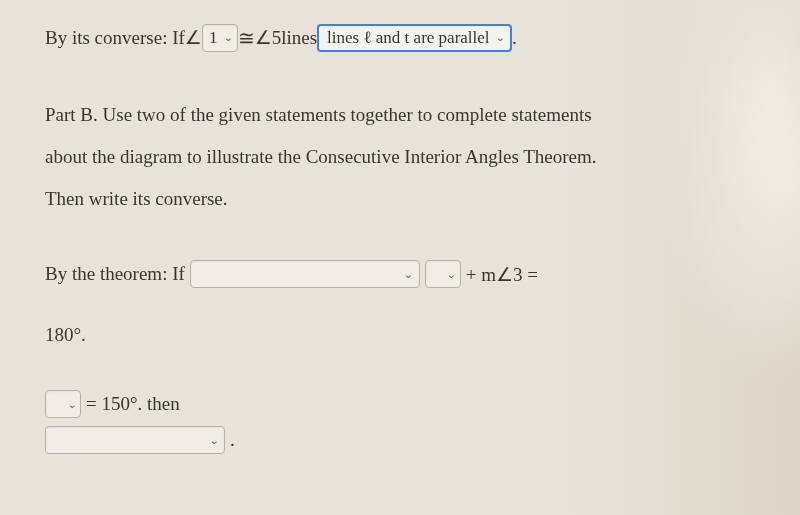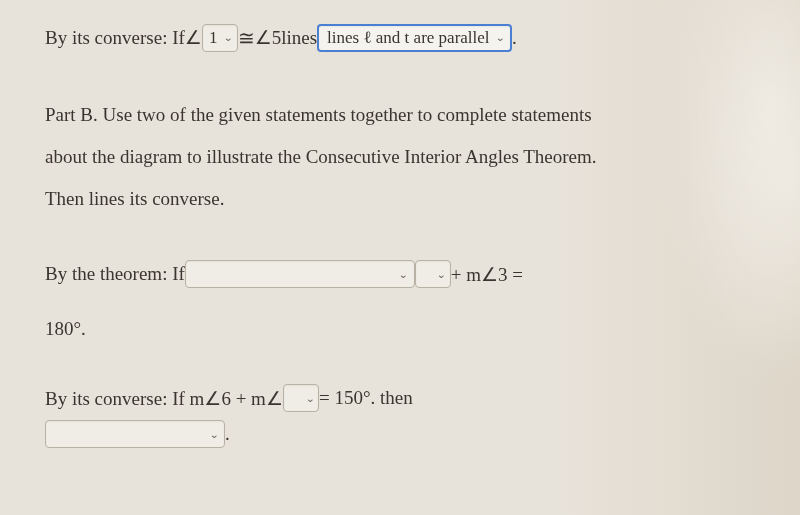--- a/index.html
+++ b/index.html
@@ -87,20 +87,21 @@
       font-family: 'Times New Roman', serif;
     }
     .congruent {
       font-family: 'Times New Roman', serif;
       font-size: 20px;
     }
     .theorem-line {
       display: flex;
       align-items: center;
       flex-wrap: nowrap;
+      gap: 5px;
       font-size: 19px;
       margin-top: 6px;
     }
   </style>
 </head>
 <body>
 
 <div class="glare"></div>
 
 <div class="line">
@@ -117,42 +118,41 @@
     <span>lines ℓ and t are parallel</span>
     <span class="chevron">⌄</span>
   </span>
   <span>.</span>
 </div>
 
 <div class="section-gap"></div>
 
 <div class="para">Part B. Use two of the given statements together to complete statements</div>
 <div class="para">about the diagram to illustrate the Consecutive Interior Angles Theorem.</div>
-<div class="para">Then lines its converse.</div>
+<div class="para">Then write its converse.</div>
 
 <div class="section-gap"></div>
 
 <div class="theorem-line">
   <span>By the theorem: If</span>
   <span class="dropdown wide">
     <span></span>
     <span class="chevron">⌄</span>
   </span>
   <span class="dropdown small">
     <span></span>
     <span class="chevron">⌄</span>
   </span>
   <span>+ m∠3 =</span>
 </div>
-<div class="para" style="margin-top:22px;">180°.</div>
+<div class="para" style="margin-top:28px;">180°.</div>
 
 <div class="med-gap"></div>
 
 <div class="theorem-line">
-  <span>By its converse: If m∠6 + m∠</span>
   <span class="dropdown small">
     <span></span>
     <span class="chevron">⌄</span>
   </span>
   <span>= 150°. then</span>
 </div>
 <div class="theorem-line" style="margin-top:8px;">
   <span class="dropdown medium">
     <span></span>
     <span class="chevron">⌄</span>

